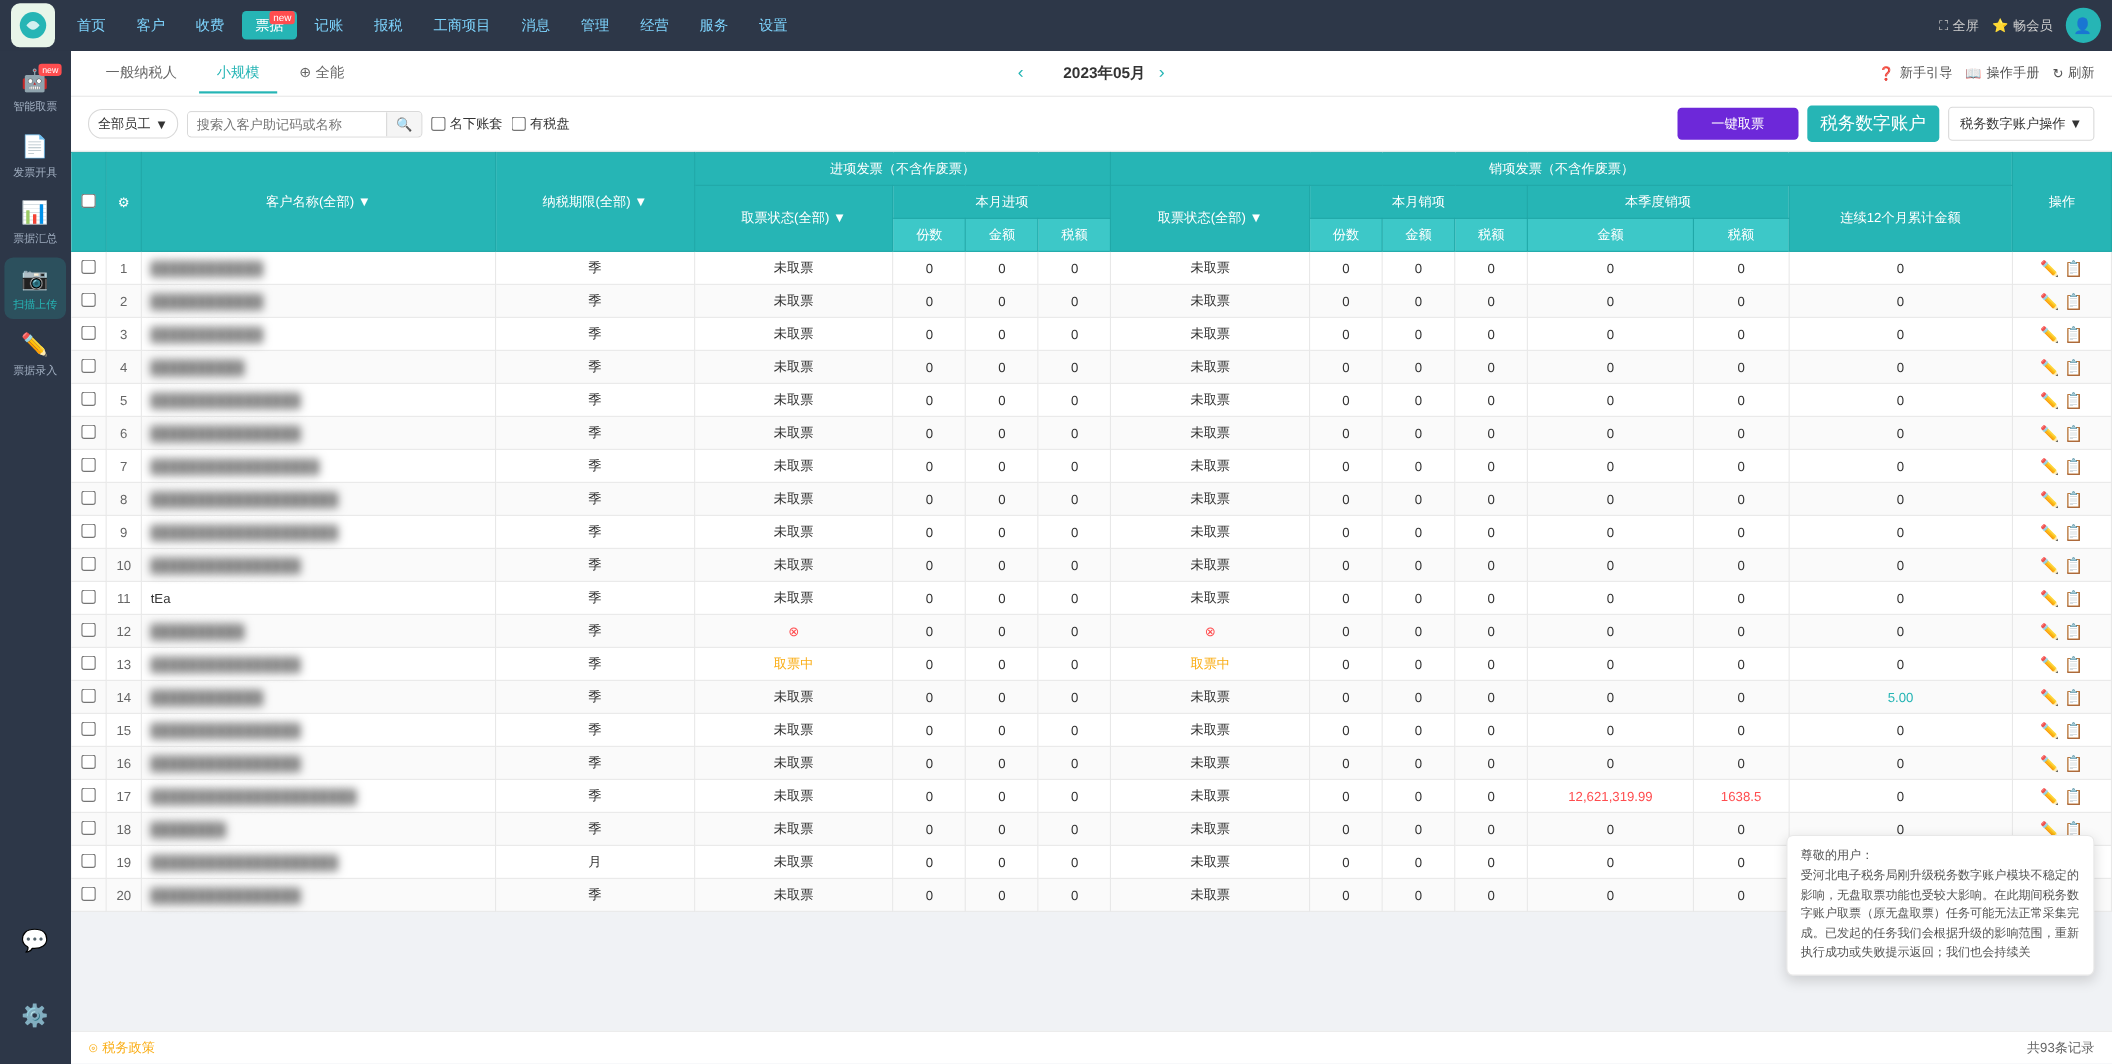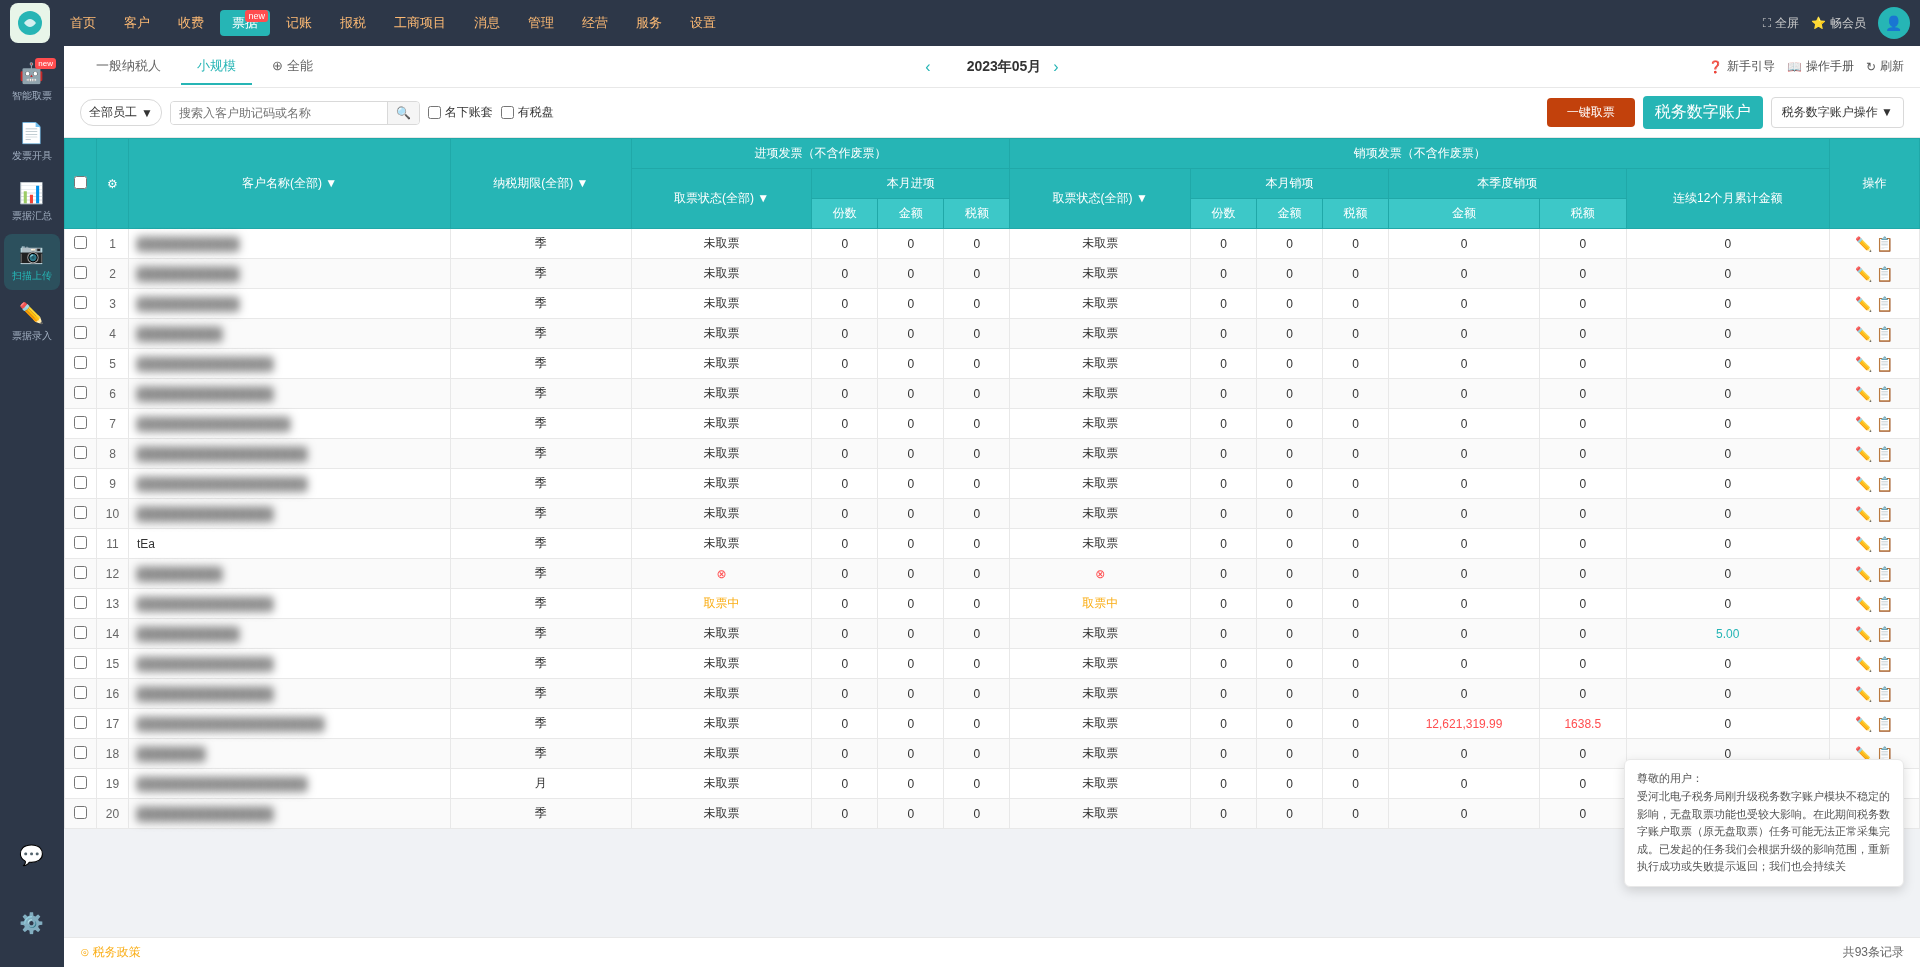--- a/index.html
+++ b/index.html
@@ -29,21 +29,21 @@
       display: flex;
       align-items: center;
       flex: 1;
       gap: 4px;
     }
     .top-nav-item {
       padding: 4px 12px;
       border-radius: 4px;
       cursor: pointer;
       font-size: 13px;
-      color: #fdba74;
+      color: #7dd3fc;
       white-space: nowrap;
       position: relative;
     }
     .top-nav-item.active { background: #26b5b5; color: #fff; }
     .top-nav-item .new-badge {
       position: absolute; top: 0; right: 2px;
       background: #ff4d4f; color: #fff; font-size: 9px;
       padding: 1px 3px; border-radius: 3px;
     }
     .top-nav-right {
@@ -140,34 +140,33 @@
     .filter-select {
       display: flex; align-items: center; gap: 4px;
       border: 1px solid #d9d9d9; border-radius: 13px;
       padding: 4px 8px; font-size: 12px; cursor: pointer;
       background: #fff; min-width: 80px;
     }
     .filter-search {
       display: flex; align-items: flex-start;
       border: 1px solid #d9d9d9; border-radius: 4px;
       overflow: hidden;
-      gap: 36px;
     }
     .filter-search input {
       border: none; outline: none; padding: 4px 8px;
       font-size: 12px; width: 180px;
     }
     .filter-search .search-btn {
       padding: 4px 8px; background: #f5f5f5;
       border-left: 1px solid #d9d9d9; cursor: pointer;
     }
     .filter-checkbox { display: flex; align-items: center; gap: 4px; font-size: 12px; cursor: pointer; }
     .filter-checkbox input { cursor: pointer; }
     .filter-right { margin-left: auto; display: flex; align-items: center; gap: 8px; }
-    .btn-primary { background: #c2410c; color: #fff; border: none; border-radius: 4px; padding: 6px 20px; cursor: pointer; font-size: 12px; }
+    .btn-primary { background: #6d28d9; color: #fff; border: none; border-radius: 4px; padding: 6px 31px; cursor: pointer; font-size: 12px; }
     .btn-default { background: #26b5b5; color: #fff; border: none; border-radius: 4px; padding: 6px 12px; cursor: pointer; font-size: 16px; }
     .btn-outline { background: #fff; color: #333; border: 1px solid #d9d9d9; border-radius: 4px; padding: 6px 10px; cursor: pointer; font-size: 12px; display: flex; align-items: center; gap: 4px; }
 
     
     .date-nav {
       position: absolute;
       left: 50%; transform: translateX(-50%);
       display: flex; align-items: center; gap: 12px;
     }
     .date-nav .date-text { font-size: 14px; font-weight: bold; margin-left: 24px; }

